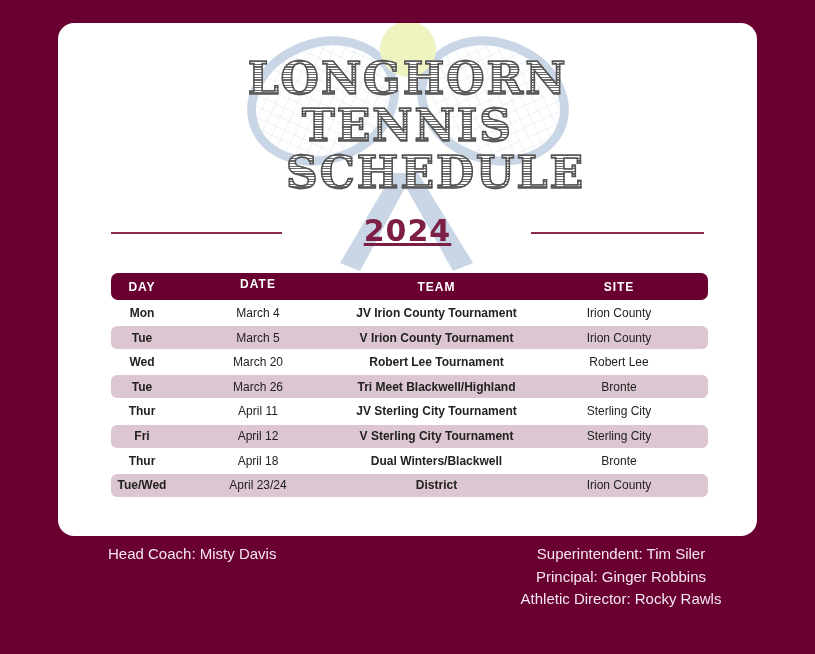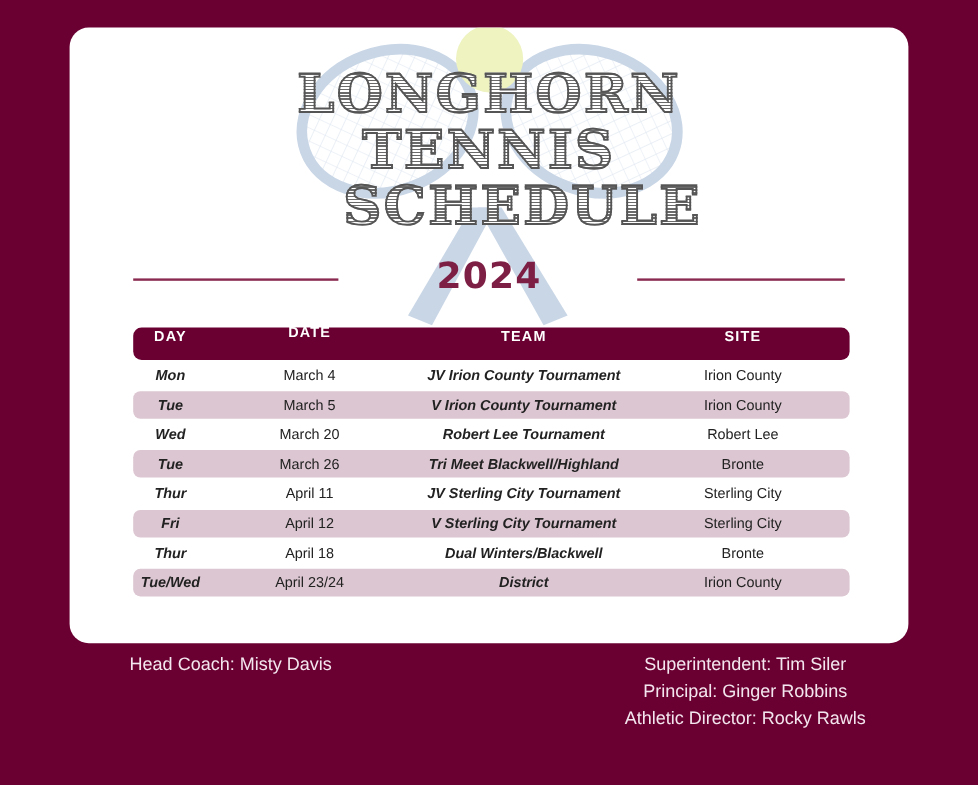--- a/index.html
+++ b/index.html
@@ -6,33 +6,33 @@
   body{width:815px;height:654px;background:#6a0032;position:relative;overflow:hidden;font-family:"Liberation Sans",sans-serif;}
   .card{position:absolute;left:58px;top:23px;width:699px;height:513px;background:#fff;border-radius:16px;overflow:hidden;}
   .bg-art{position:absolute;left:0;top:0;width:699px;height:513px;}
   .title{position:absolute;left:0;width:699px;text-align:center;font-family:"DejaVu Serif",serif;font-weight:bold;font-size:44px;letter-spacing:2px;color:#fff;
     -webkit-text-stroke:1.6px #555;
     background:repeating-linear-gradient(180deg,#6a6a6a 0px,#6a6a6a 1.2px,#ffffff 1.2px,#ffffff 2.6px);
     -webkit-background-clip:text;background-clip:text;-webkit-text-fill-color:transparent;line-height:46px;}
   .t1{top:33px;}
   .t2{top:80px;}
   .t3{top:127px;padding-left:28px;}
-  .year{position:absolute;left:0;width:699px;top:190px;text-align:center;font-family:"DejaVu Sans",sans-serif;font-weight:bold;font-size:30px;color:#7d1e44;letter-spacing:1px;}
+  .year{position:absolute;left:0;width:699px;top:190px;text-align:center;font-family:"DejaVu Sans",sans-serif;font-weight:bold;font-size:30px;color:#7d1e44;letter-spacing:1px;text-decoration:underline;}
   .rule{position:absolute;top:209px;height:1.5px;background:#8a2a50;}
   .rule.l{left:53px;width:171px;}
   .rule.r{left:473px;width:173px;}
   .table{position:absolute;left:53px;top:250px;width:597px;}
-  .thead{height:27px;background:#6a0032;border-radius:7px;display:flex;align-items:flex-start;color:#fff;font-weight:bold;font-size:12px;letter-spacing:1px;}
+  .thead{height:27px;background:#6a0032;border-radius:7px;display:flex;align-items:center;color:#fff;font-weight:bold;font-size:12px;letter-spacing:1px;}
   .row{height:23px;display:flex;align-items:center;font-size:12px;color:#222;border-radius:6px;margin-top:1.6px;}
   .row.alt{background:#dcc6d1;}
   .c1{width:62px;text-align:center;}
   .c2{width:170px;text-align:center;}
   .c3{width:187px;text-align:center;}
   .c4{width:178px;text-align:center;}
-  .row .c1,.row .c3{font-weight:bold;font-style:italic;}
+  .row .c1,.row .c3{font-weight:bold;}
   .thead .c2{position:relative;top:-3px;}
   .footer{position:absolute;color:#f4e6ee;font-size:15px;line-height:22.5px;}
   .fl{left:96px;top:543px;margin-left:12px;}
   .fr{left:480px;top:543px;width:282px;text-align:center;}
 </style>
 </head>
 <body>
 
 <div class="card">
   <svg class="bg-art" viewBox="0 0 699 513">

